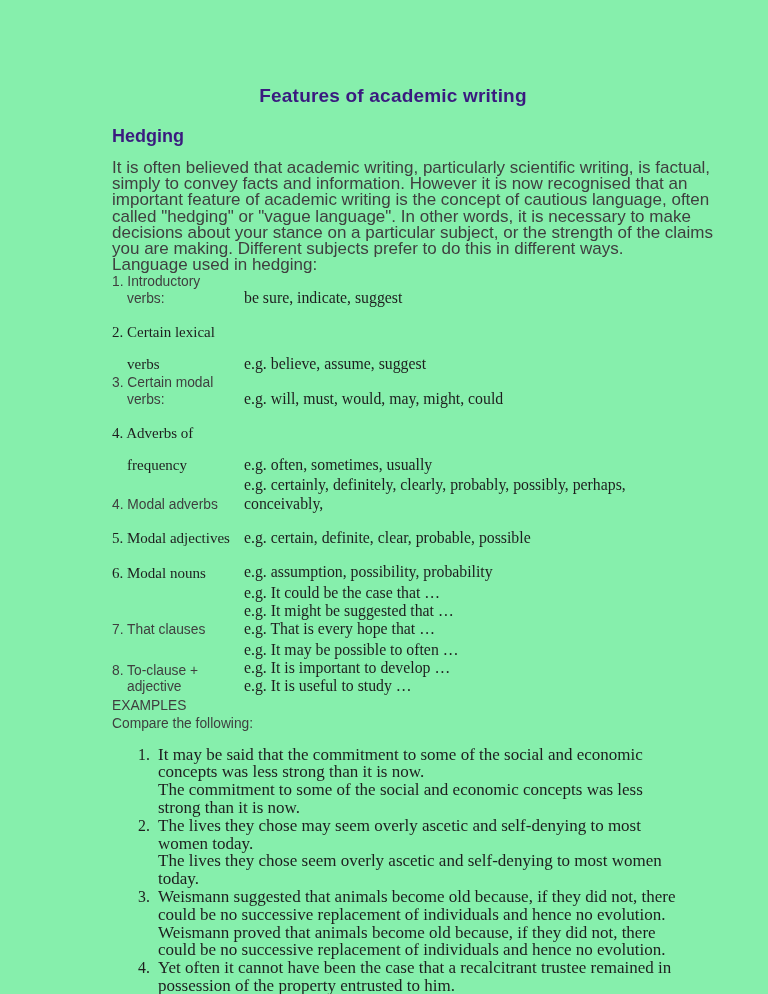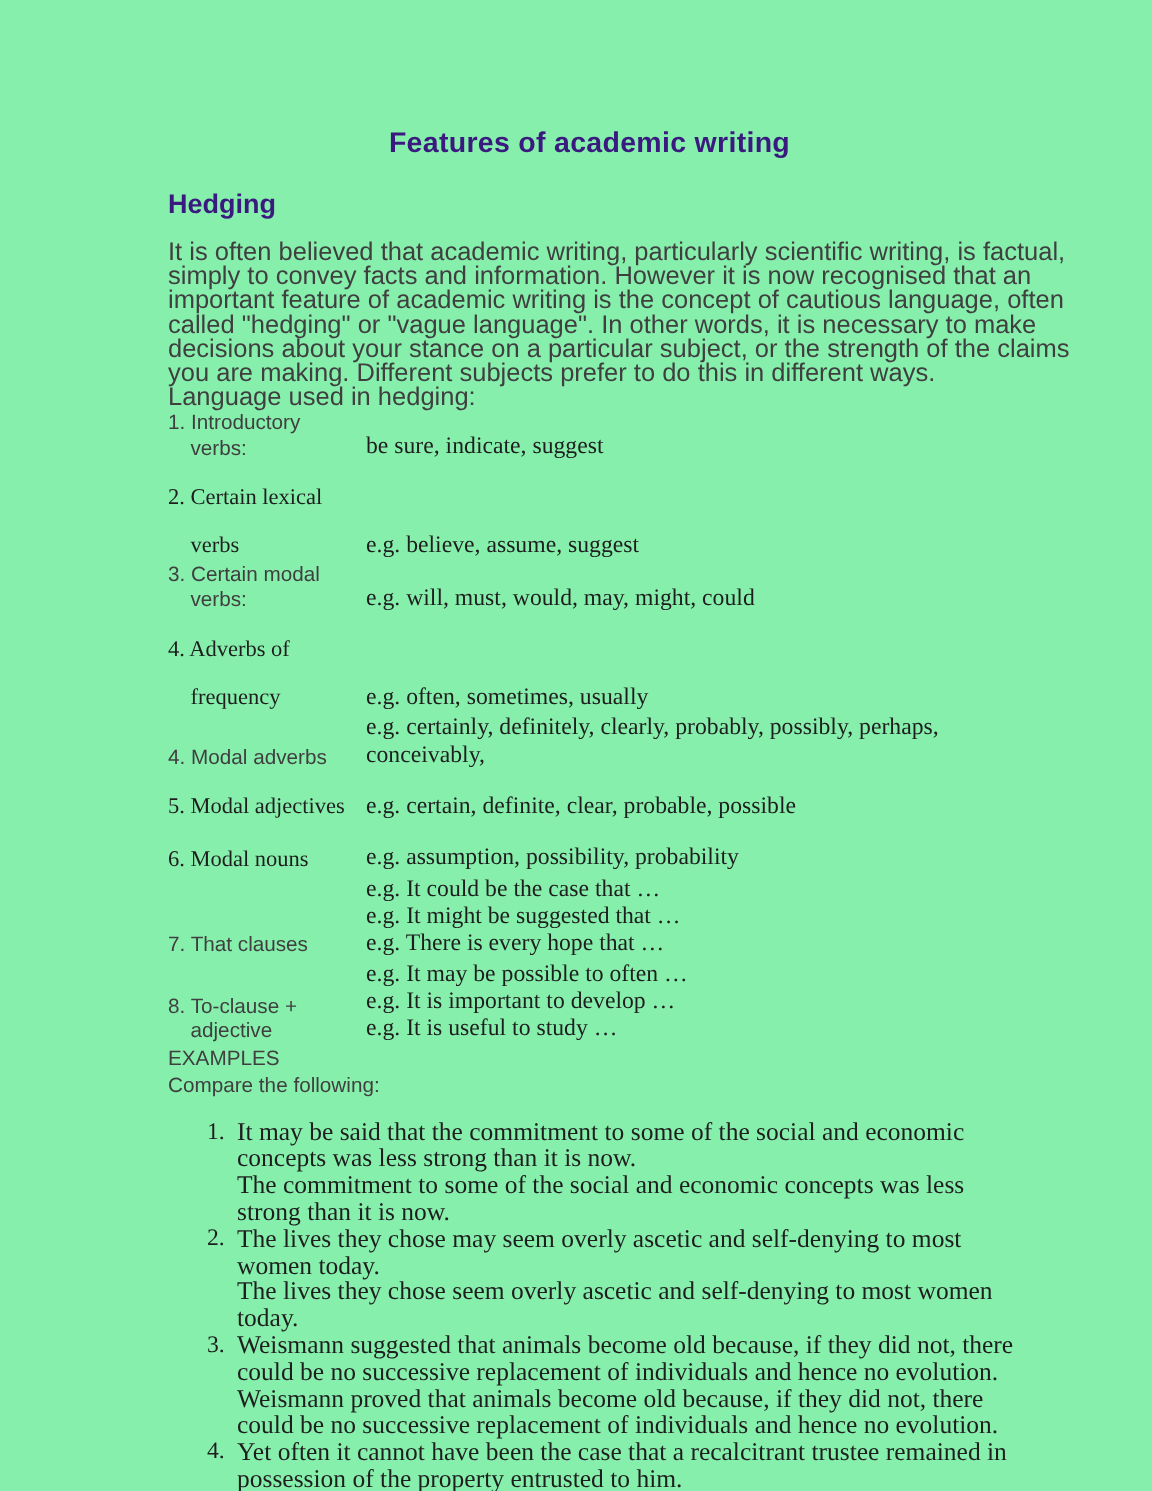--- a/index.html
+++ b/index.html
@@ -195,21 +195,21 @@
         </div>
       </div>
 
       <div class="hedging-row">
         <div class="row-label label-sans">
           <div class="lbl-line">7. That clauses</div>
         </div>
         <div class="row-examples">
           <div class="ex-line">e.g. It could be the case that …</div>
           <div class="ex-line">e.g. It might be suggested that …</div>
-          <div class="ex-line">e.g. There is every hope that …</div>
+          <div class="ex-line">e.g. That is every hope that …</div>
         </div>
       </div>
 
       <div class="hedging-row">
         <div class="row-label label-sans">
           <div class="lbl-line">8. To-clause +</div>
           <div class="lbl-line indent">adjective</div>
         </div>
         <div class="row-examples">
           <div class="ex-line">e.g. It may be possible to often …</div>

